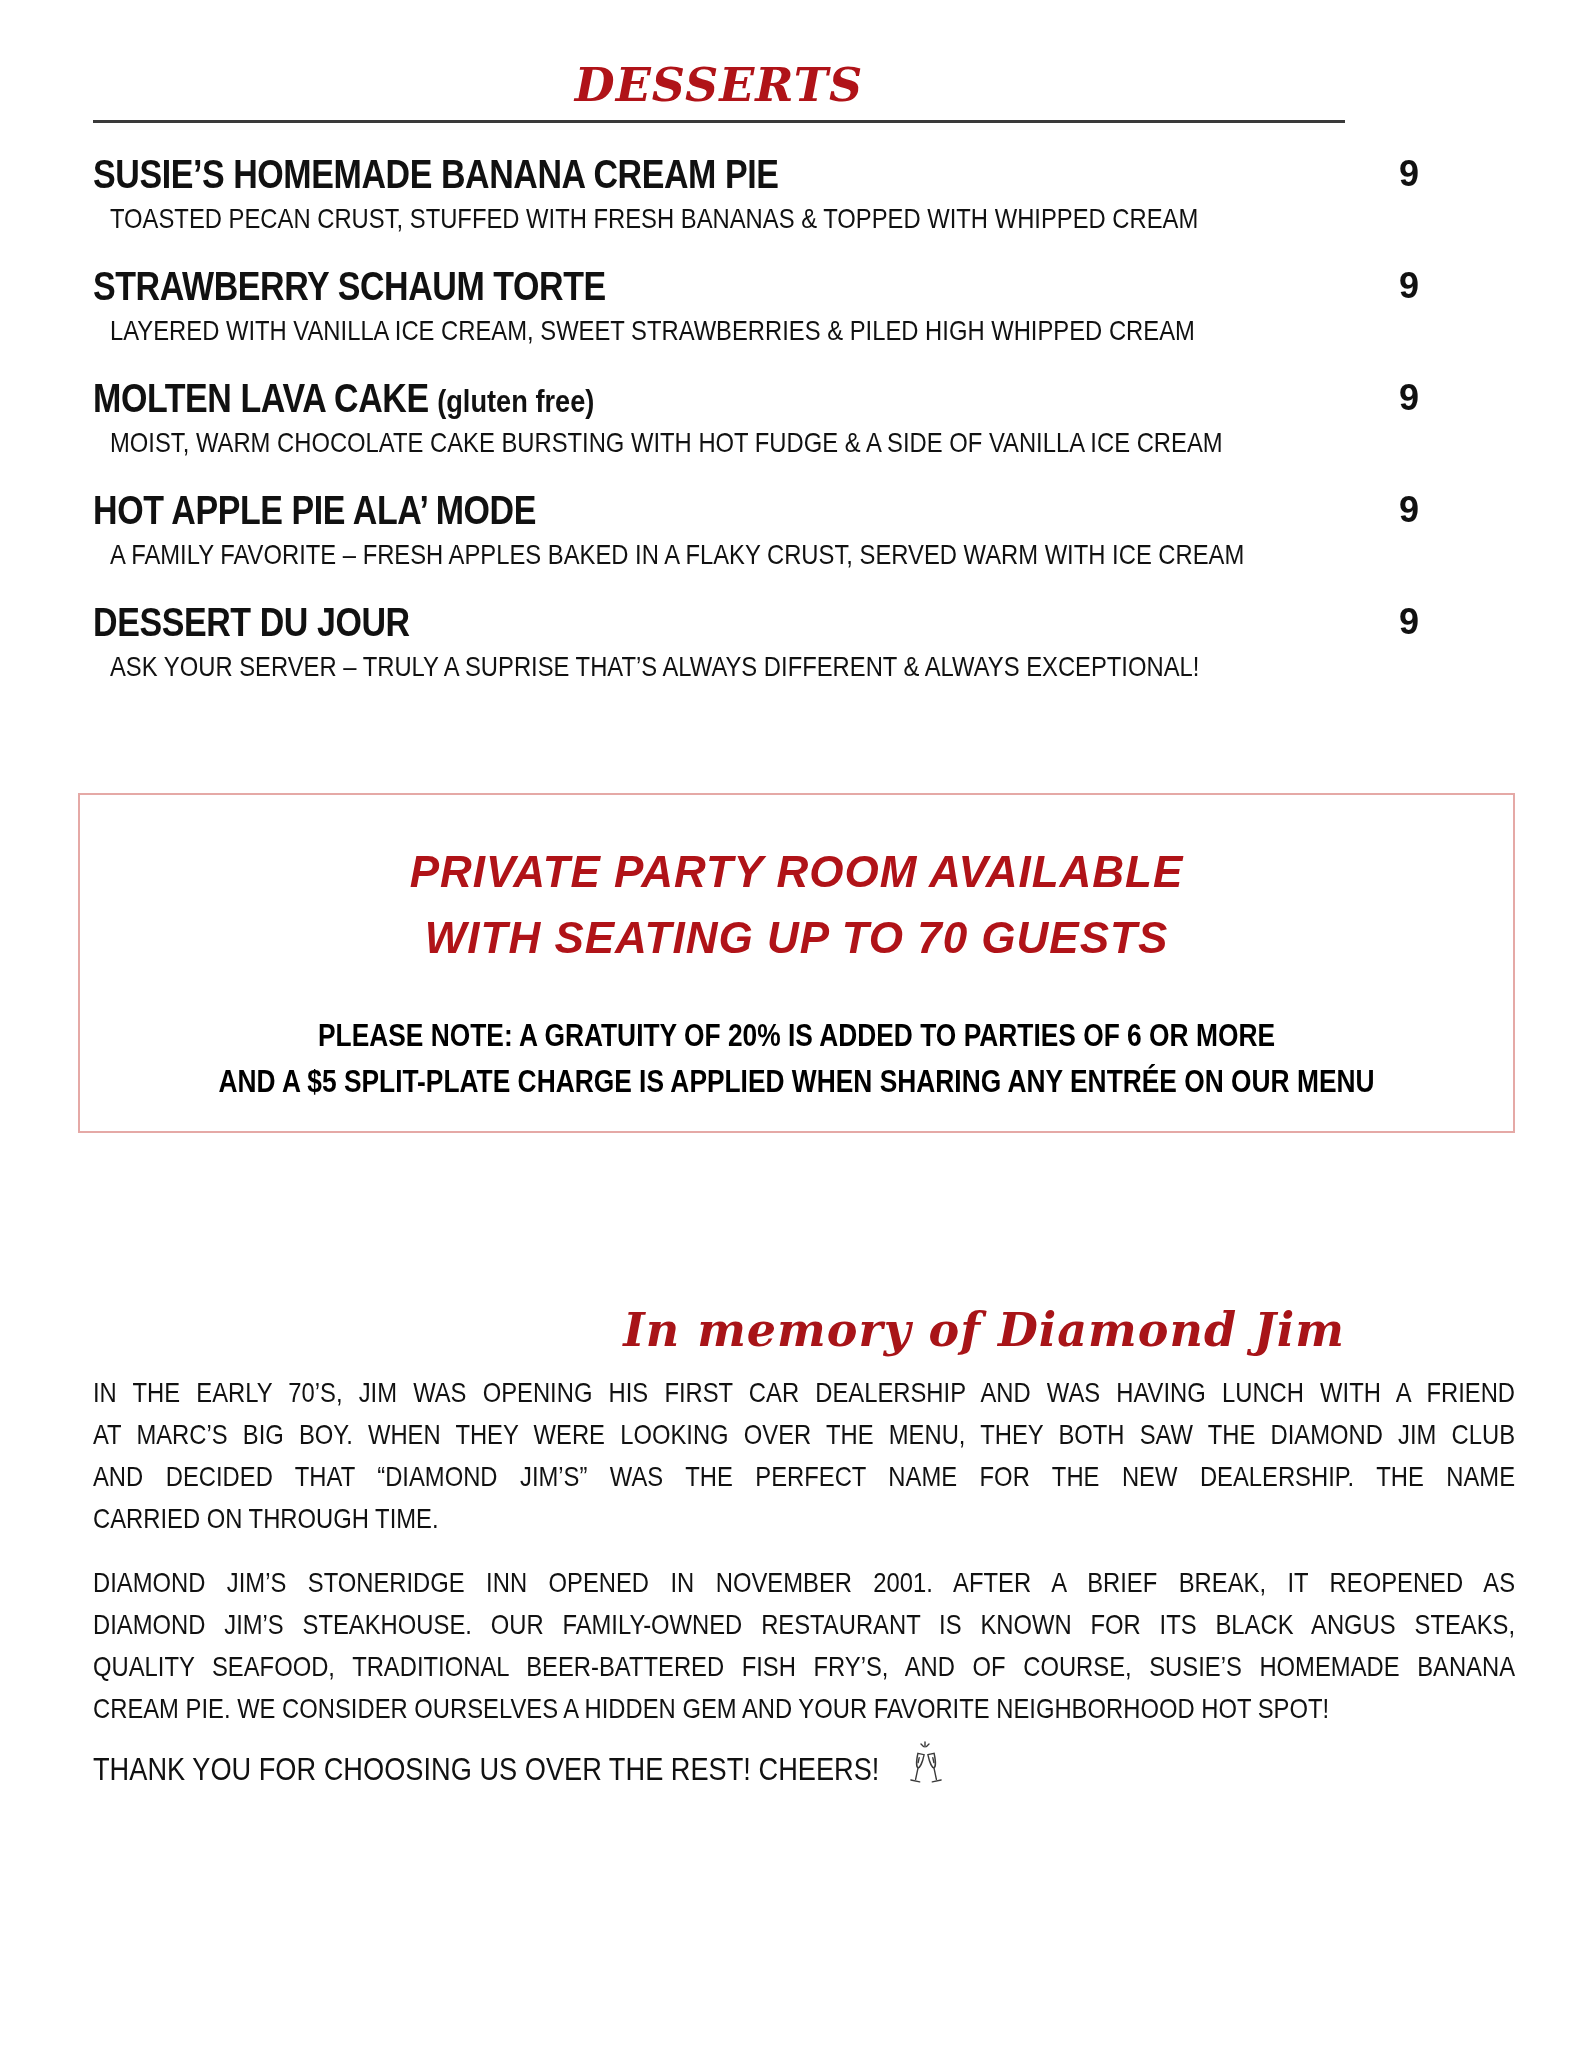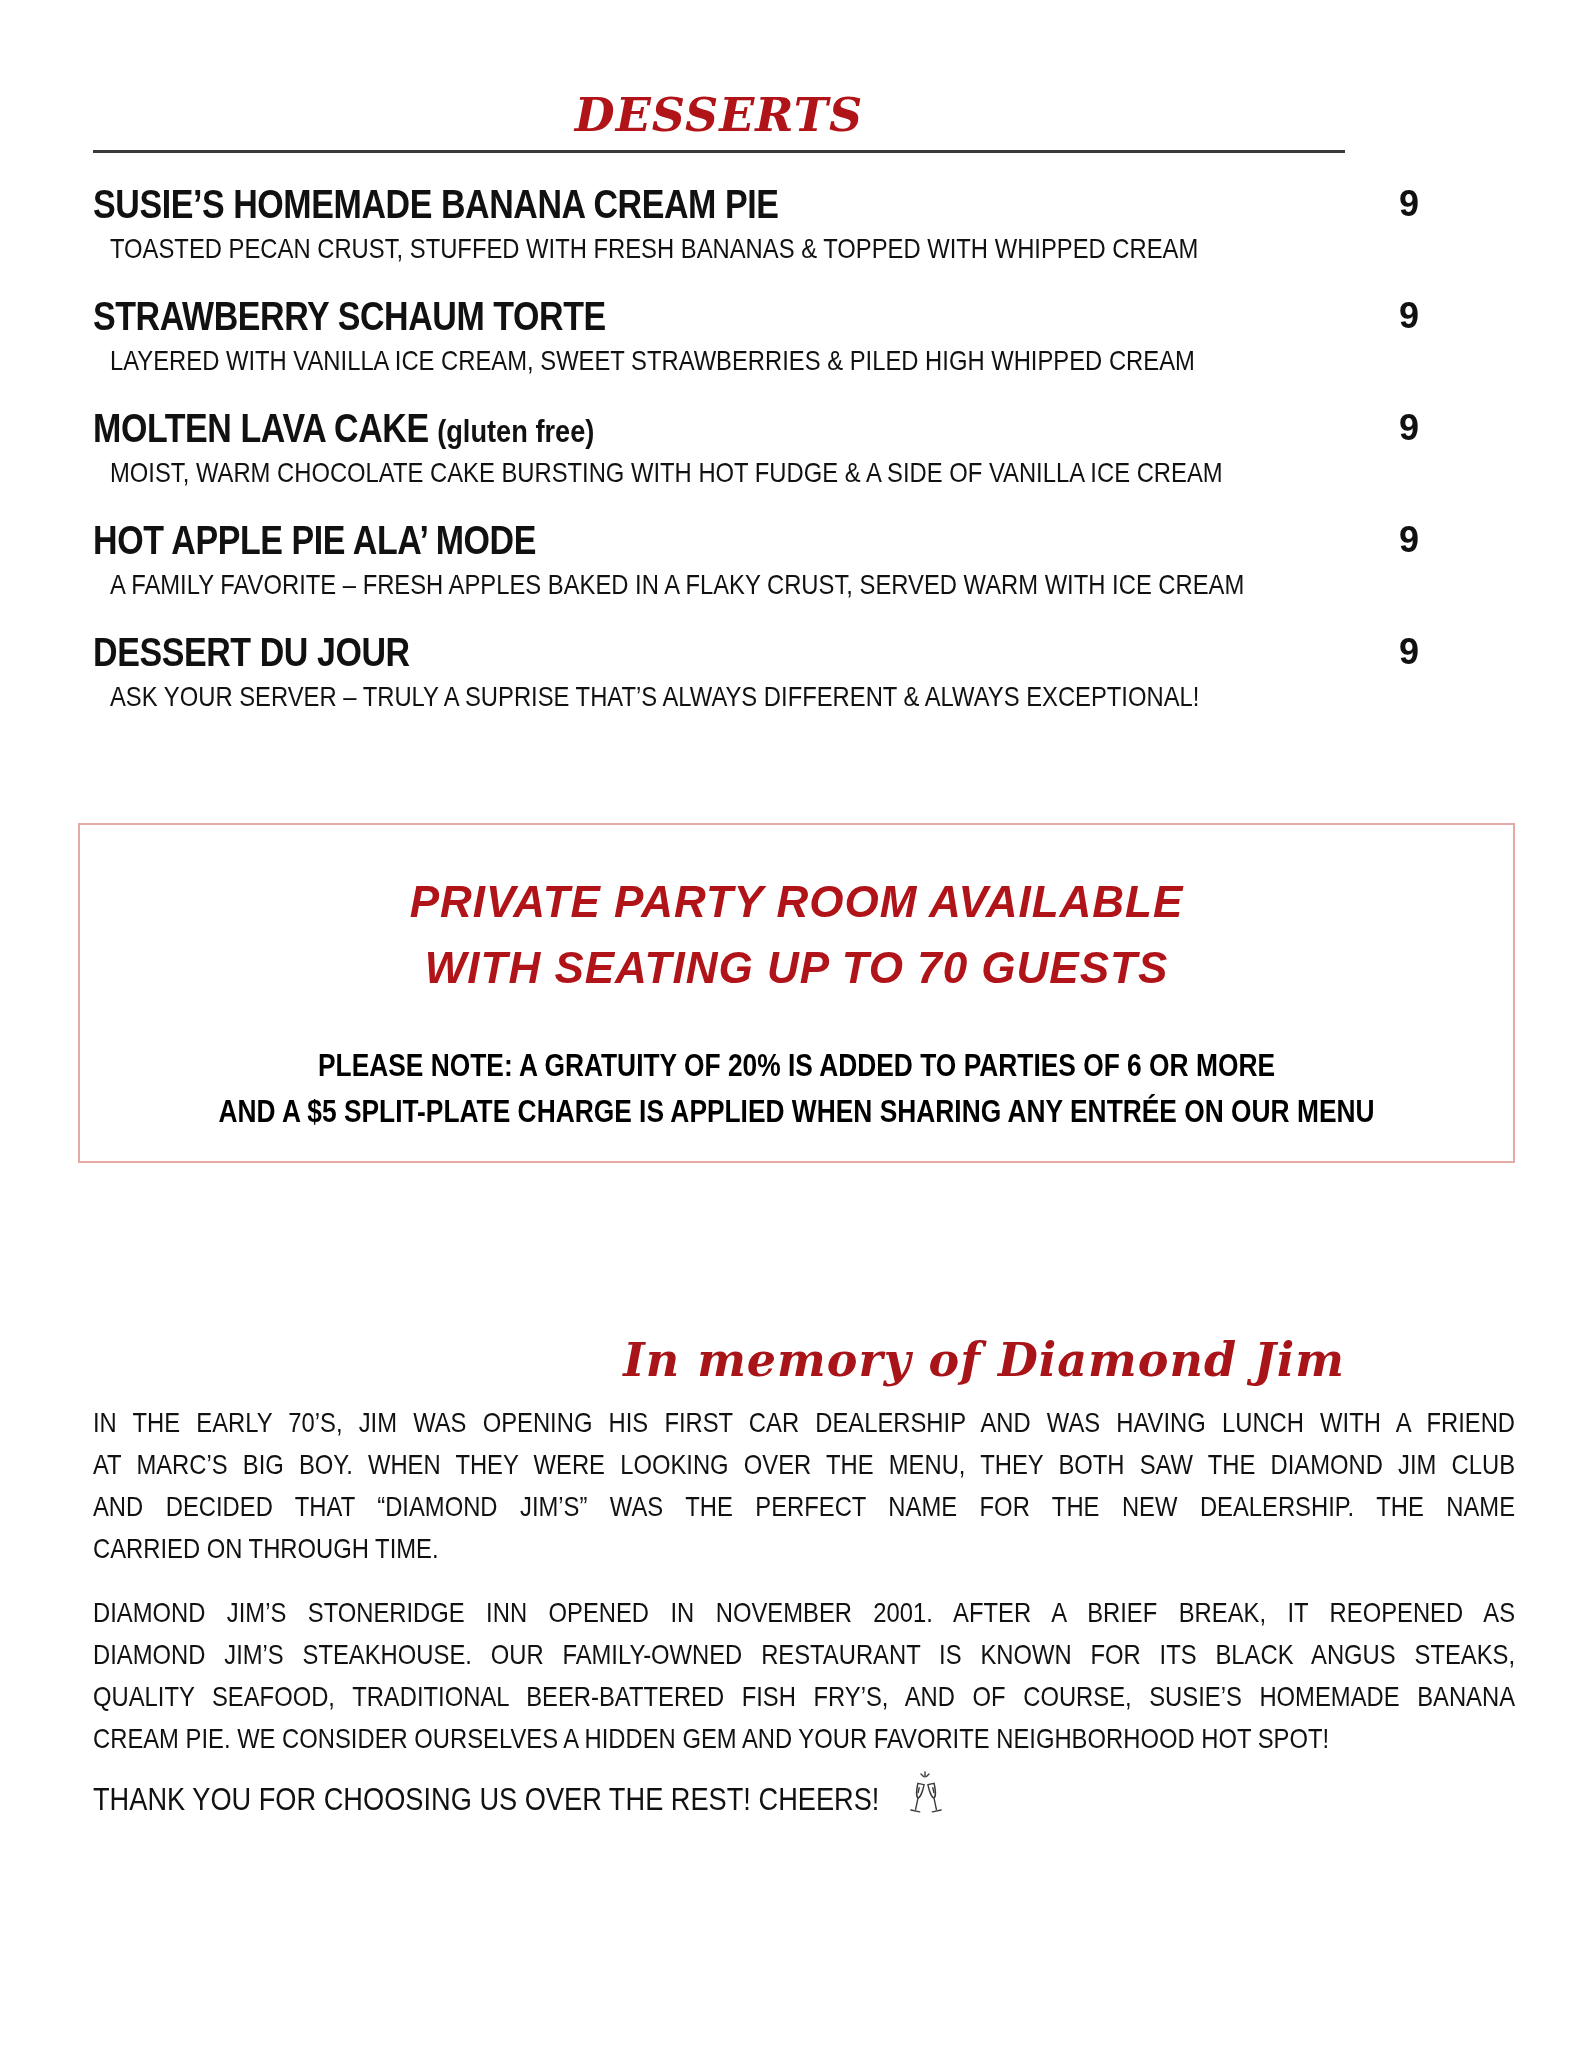--- a/index.html
+++ b/index.html
@@ -9,21 +9,21 @@
     width: 1583px;
     height: 2048px;
     overflow: hidden;
     font-family: "Liberation Sans", sans-serif;
     color: #111111;
   }
   .page {
     box-sizing: border-box;
     width: 1413px;
     height: 2048px;
-    padding: 86px 68px 0 93px;
+    padding: 56px 68px 0 93px;
     position: relative;
   }
   
   .cond {
     display: inline-block;
     transform: scaleX(0.85);
     transform-origin: 0 50%;
     white-space: nowrap;
   }
   .cond-center {

